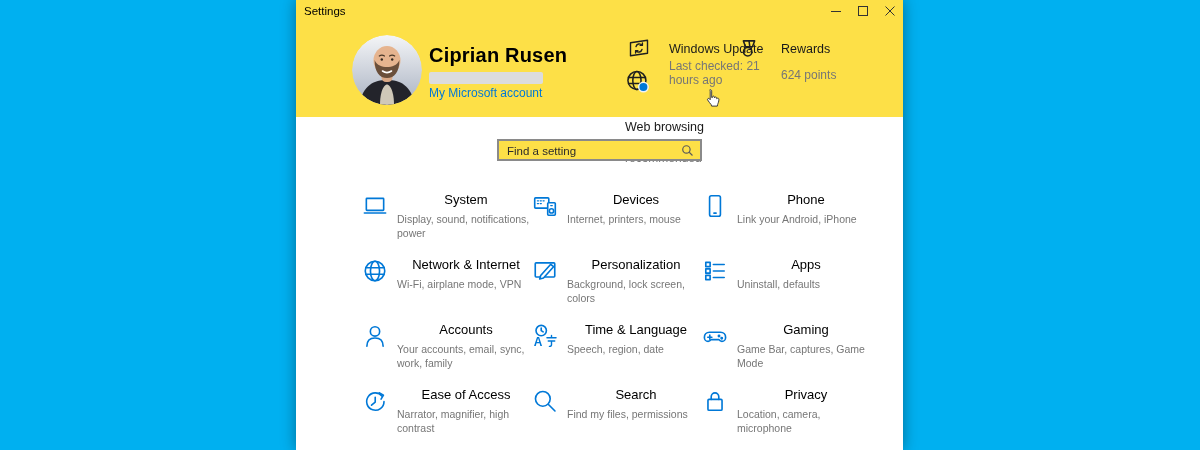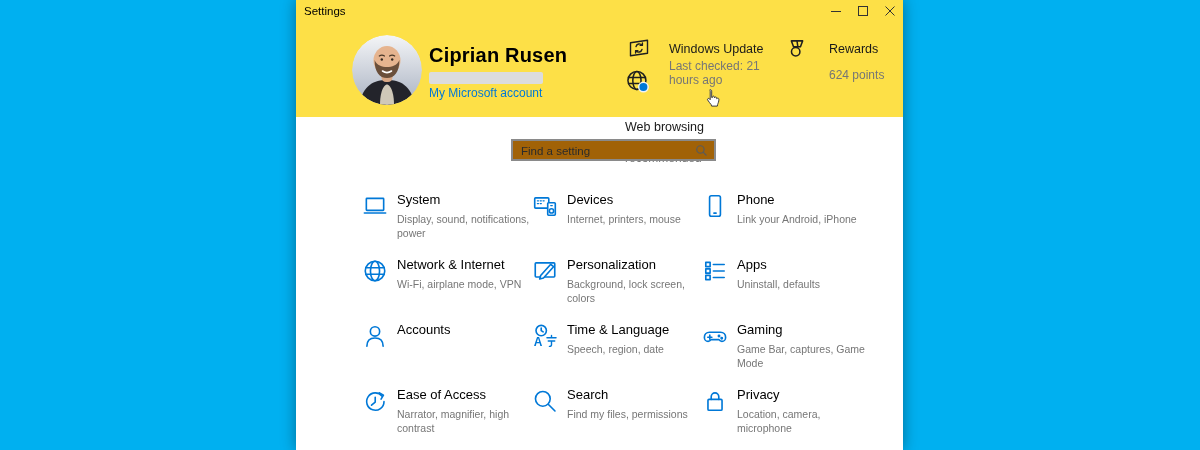--- a/index.html
+++ b/index.html
@@ -17,49 +17,49 @@
   .header { position:absolute; left:0; top:0; width:100%; height:117px; background:#fde047; }
   .app-title { position:absolute; left:8px; top:5px; font-size:11.5px; color:#000; }
   .win-controls { position:absolute; right:0; top:0; display:flex; }
   .wc { width:27px; height:22px; display:flex; align-items:center; justify-content:center; }
   .avatar { position:absolute; left:56px; top:35px; width:70px; height:70px; border-radius:50%; overflow:hidden; }
   .hero-name { position:absolute; left:133px; top:44px; font-size:20px; font-weight:bold; color:#000; letter-spacing:.2px; }
   .email-blur { position:absolute; left:133px; top:72px; width:114px; height:12px; background:#dcdcdc; border-radius:2px; }
   .account-link { position:absolute; left:133px; top:86px; font-size:12px; color:#0078d7; cursor:pointer; }
   .qa { position:absolute; display:flex; gap:18px; align-items:flex-start; cursor:pointer; }
   .qa-wu { left:331px; top:34px; }
-  .qa-rw { left:488px; top:34px;gap:19px; }
+  .qa-rw { left:440px; top:34px;gap:19px; }
   .qa-wb { left:329px; top:66px;flex-direction:column; }
   .qa svg { flex:0 0 auto; margin-top:2px; }
   .qa-title { font-size:12.5px; color:#191919; margin-top:8px; }
   .qa-sub { font-size:12px; color:#767676; line-height:14px; margin-top:3px; }
   .qa-wu .qa-sub { width:110px; }
   .qa-wb .qa-sub { width:84px; }
   .qa-rw .qa-sub { width:100px;margin-top:12px; }
   .cursor-hand { position:absolute; left:409px; top:88px; }
   
   .search-box {
-    position:absolute; left:215px; top:139px; width:205px; height:22px;
-    border:2px solid #8a8a8a; background:#a16207;
+    position:absolute; left:201px; top:139px; width:205px; height:22px;
+    border:2px solid #8a8a8a; background:#fde047;
   }
   .search-box input {
     border:none; outline:none; width:100%; height:100%;
     font-family:"Liberation Sans", sans-serif;
     font-size:11.5px; color:#1a1a1a; padding:0 24px 0 8px; background:transparent;
   }
   .search-box input::placeholder { color:#2b2b2b; opacity:1; }
   .search-glyph { position:absolute; right:6px; top:3px; }
   
   .grid {
     position:absolute; left:66px; top:192px; width:512px;
     display:grid; grid-template-columns:repeat(3,170px); grid-auto-rows:65px;
   }
   .tile { display:flex; align-items:flex-start; gap:9px; cursor:pointer; }
   .tile svg { flex:0 0 auto; margin-top:1px; }
-  .tile-title { font-size:13px; color:#000; }
+  .tile-title { font-size:13px; color:#000;text-align:center; }
   .tile-sub { font-size:10.5px; color:#767676; line-height:14px; margin-top:5px; width:138px; }
   .ico { stroke:#0078d7; fill:none; stroke-width:1.5; stroke-linecap:round; stroke-linejoin:round; }
   .ink { stroke:#1f1f1f; fill:none; stroke-width:1.4; stroke-linecap:round; stroke-linejoin:round; }
 </style>
 </head>
 <body>
 
 <div class="window">
 
   <div class="header">
@@ -242,20 +242,21 @@
       </div>
     </div>
 
     <div class="tile">
       <svg class="ico" width="26" height="26" viewBox="0 0 24 24">
         <circle cx="12" cy="7.8" r="4.3"></circle>
         <path d="M4.5 21.5 c0-5.6 3.6-7.6 7.5-7.6 s7.5 2 7.5 7.6"></path>
       </svg>
       <div>
         <div class="tile-title">Accounts</div>
+        <div class="tile-sub">Your accounts, email, sync, work, family</div>
       </div>
     </div>
 
     <div class="tile">
       <svg class="ico" width="26" height="26" viewBox="0 0 24 24">
         <circle cx="8.5" cy="7" r="4.8"></circle>
           <path d="M8.5 4.6V7l1.8 1.2"></path>
         <text x="1.5" y="21.5" font-size="11" font-weight="bold" fill="#0078d7" stroke="none" font-family="Liberation Sans, sans-serif">A</text>
         <path d="M13.8 13.6h8.4 M18 11.6v2 M15 16.6h6 M18 16.6v3.4 c0 1.2-0.7 1.6-1.9 1.6" stroke-width="1.3"></path>
       </svg>

